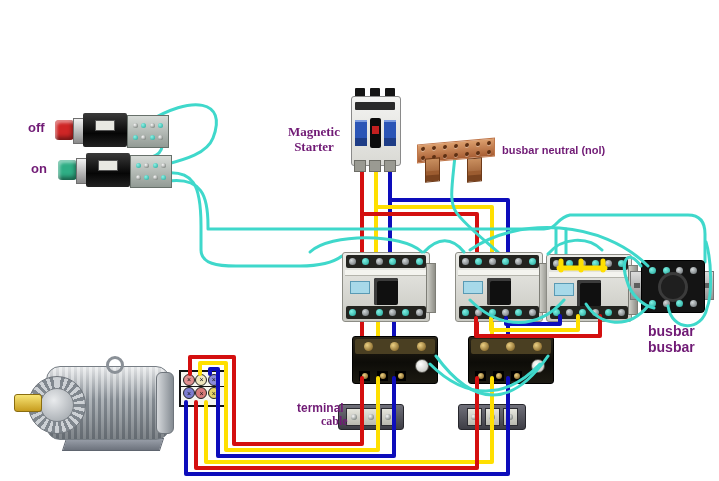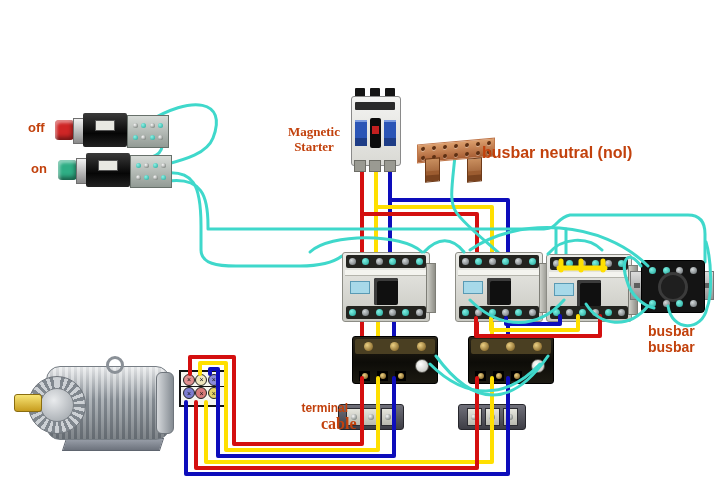--- a/index.html
+++ b/index.html
@@ -1,21 +1,21 @@
 <!DOCTYPE html>
 <html><head>
 <meta charset="utf-8">
 <style>
   html,body{margin:0;padding:0;background:#fff;}
   #stage{position:relative;width:719px;height:481px;background:#fff;overflow:hidden;
          font-family:"Liberation Sans",sans-serif;}
   svg.wires{position:absolute;left:0;top:0;width:719px;height:481px;}
   #underlay{z-index:1;} .comp{z-index:2;} #overlay{z-index:3;} .lbl{z-index:4;}
   .comp{position:absolute;}
-  .lbl{position:absolute;font-weight:bold;color:#c2410c;line-height:1.12;white-space:nowrap;}
+  .lbl{position:absolute;font-weight:bold;color:#701a75;line-height:1.12;white-space:nowrap;}
   .serif{font-family:"Liberation Serif",serif;}
   #title{position:absolute;left:6px;top:6px;font-size:40px;font-weight:bold;
          letter-spacing:-1px;z-index:4;font-family:"Liberation Sans",sans-serif;}
 
   
   .pushbtn{width:112px;height:40px;}
   .cap{position:absolute;left:0;top:10px;width:19px;height:20px;border-radius:4px;
        box-shadow:inset 2px 3px 3px rgba(255,255,255,.45), inset -2px -3px 4px rgba(0,0,0,.45);}
   .bring{position:absolute;left:18px;top:8px;width:9px;height:24px;
         background:linear-gradient(180deg,#f2f2f2,#8a8a8a);border:1px solid #6f6f6f;}
@@ -429,27 +429,27 @@
   </svg>
 
   <div class="lbl" style="left:28px;top:121px;font-size:13px;">off</div>
   <div class="lbl" style="left:31px;top:162px;font-size:13px;">on</div>
 
   <div class="lbl serif" style="left:282px;top:125px;font-size:13px;text-align:center;width:64px;">
     <div>Magnetic</div>
     <div>Starter</div>
   </div>
 
-  <div class="lbl" style="left:482px;top:144px;font-size:16px;">busbar neutral (nol)</div>
+  <div class="lbl" style="left:502px;top:144px;font-size:11px;">busbar neutral (nol)</div>
 
 
 
   <div class="lbl" style="left:293px;top:402px;font-size:12px;text-align:center;">
     <div>terminal</div>
-    <div class="serif" style="font-size:16px;margin-left:28px;">cable</div>
+    <div class="serif" style="font-size:12px;margin-left:28px;">cable</div>
   </div>
 
   <div class="lbl" style="left:648px;top:324px;font-size:14px;text-align:center;">
     <div>busbar</div>
     <div>busbar</div>
   </div>
 
 
 </div>
 

